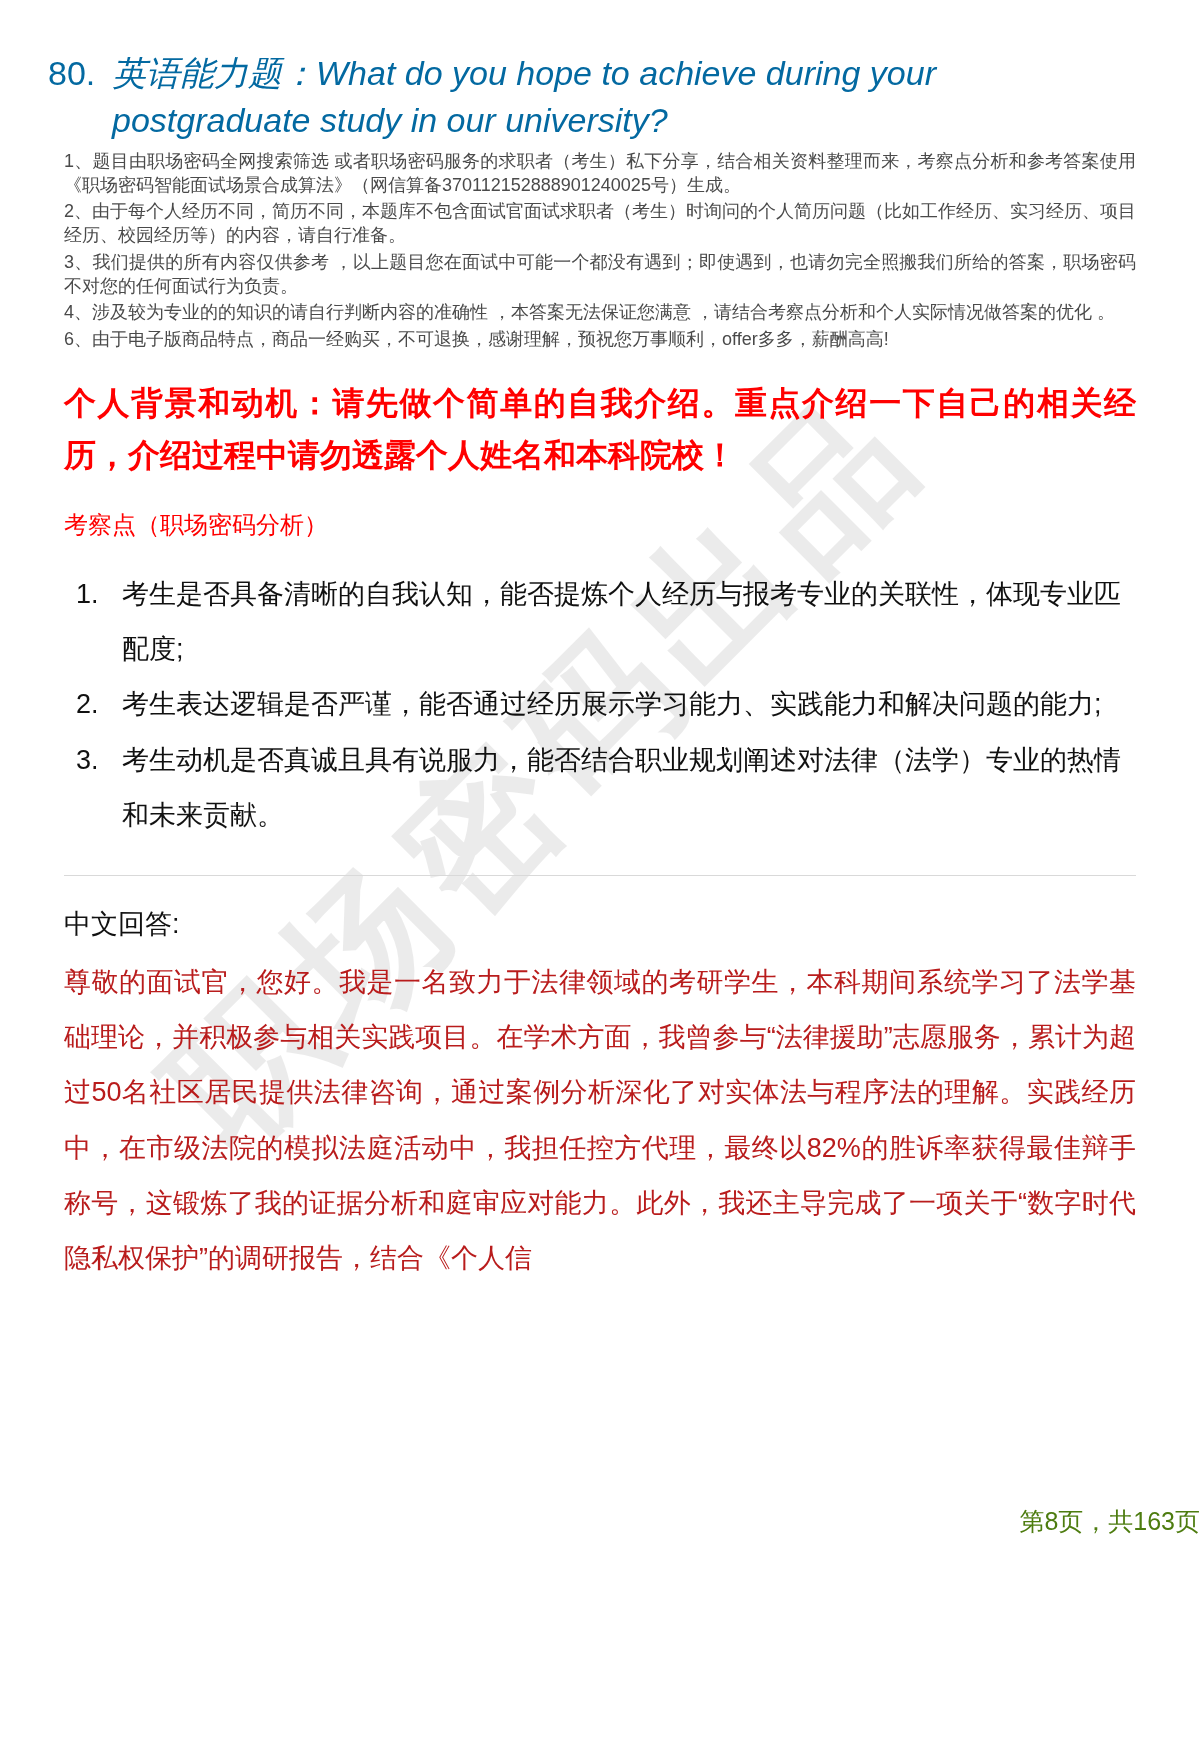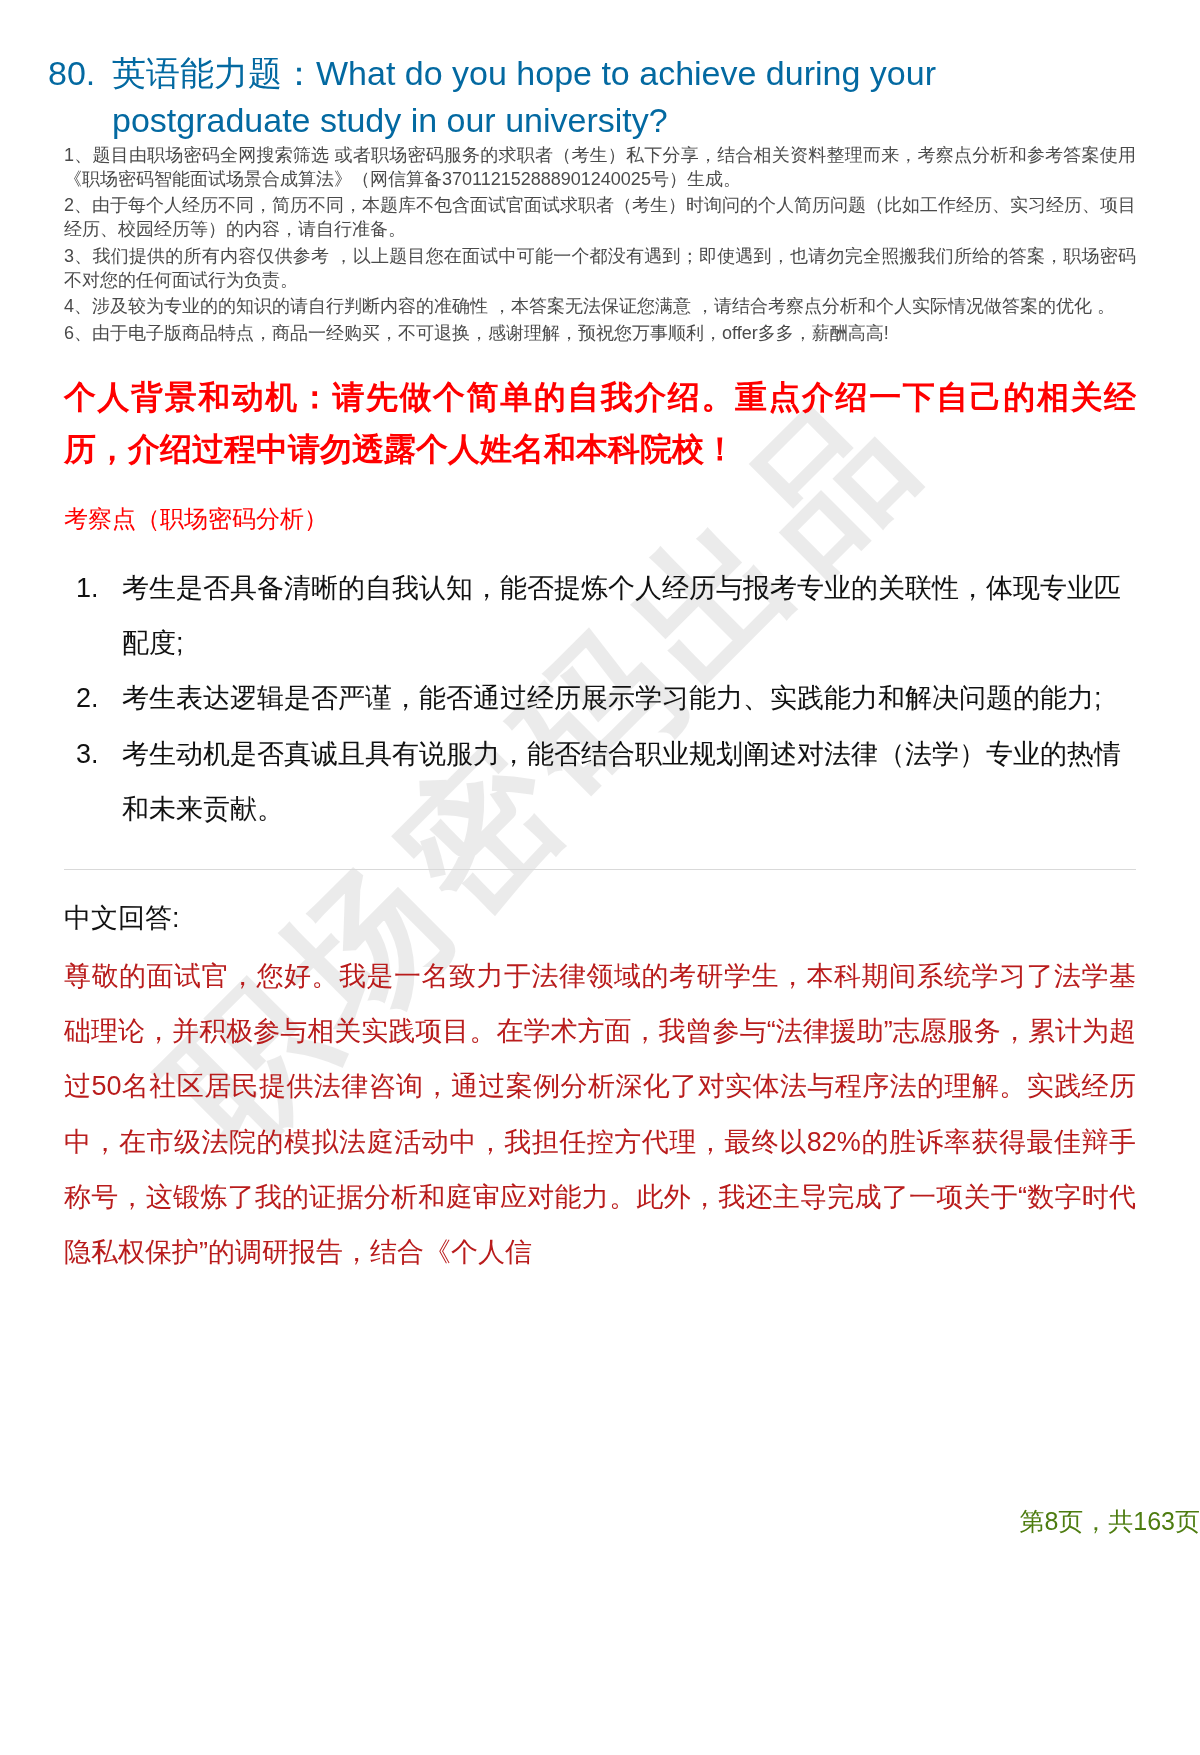--- a/index.html
+++ b/index.html
@@ -34,29 +34,29 @@
   .content { position: relative; z-index: 1; }
 
   .question {
     display: flex;
     margin-left: -16px;
     color: #0369a1;
     font-size: 34px;
     line-height: 1.38;
   }
   .q-number { width: 64px; flex: 0 0 64px; }
-  .q-title { flex: 1; }
+  .q-title { flex: 1; font-style: italic; }
 
   .notes-label {
     margin-top: 28px;
     font-size: 18px;
     color: #4a4a4a;
     line-height: 1.3;
   }
-  .notes { margin-top: 0; }
+  .notes { margin-top: 6px; }
   .note {
     font-size: 18px;
     color: #4a4a4a;
     line-height: 1.32;
     margin-bottom: 3px;
     text-align: justify;
   }
 
   .red-prompt {
     margin-top: 26px;

